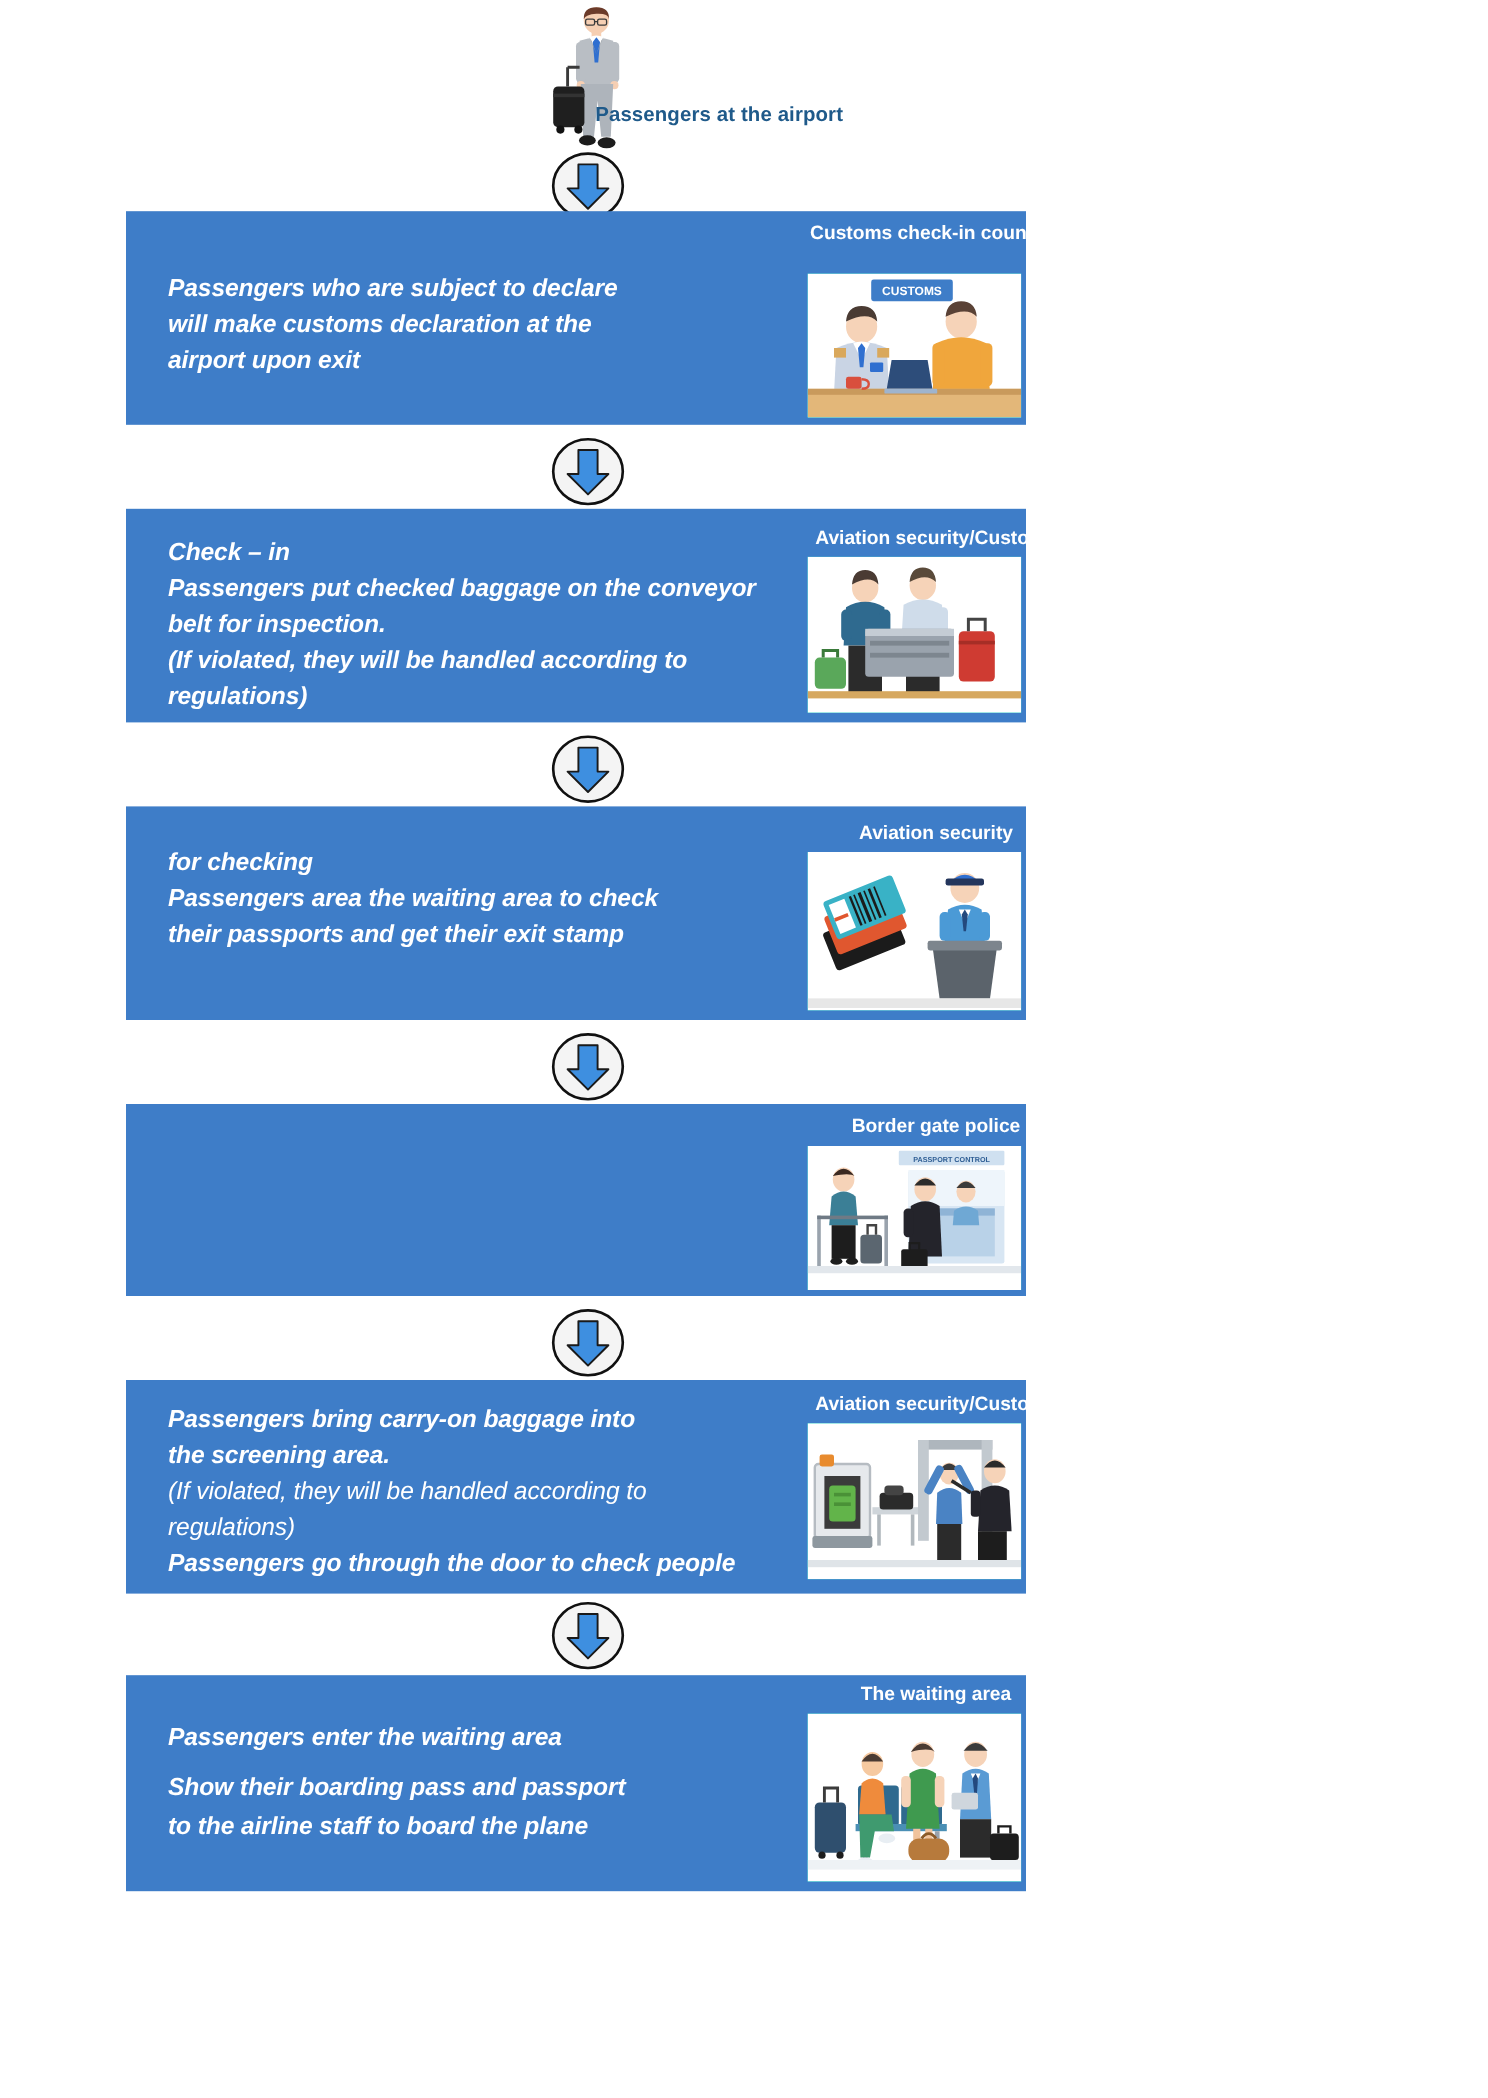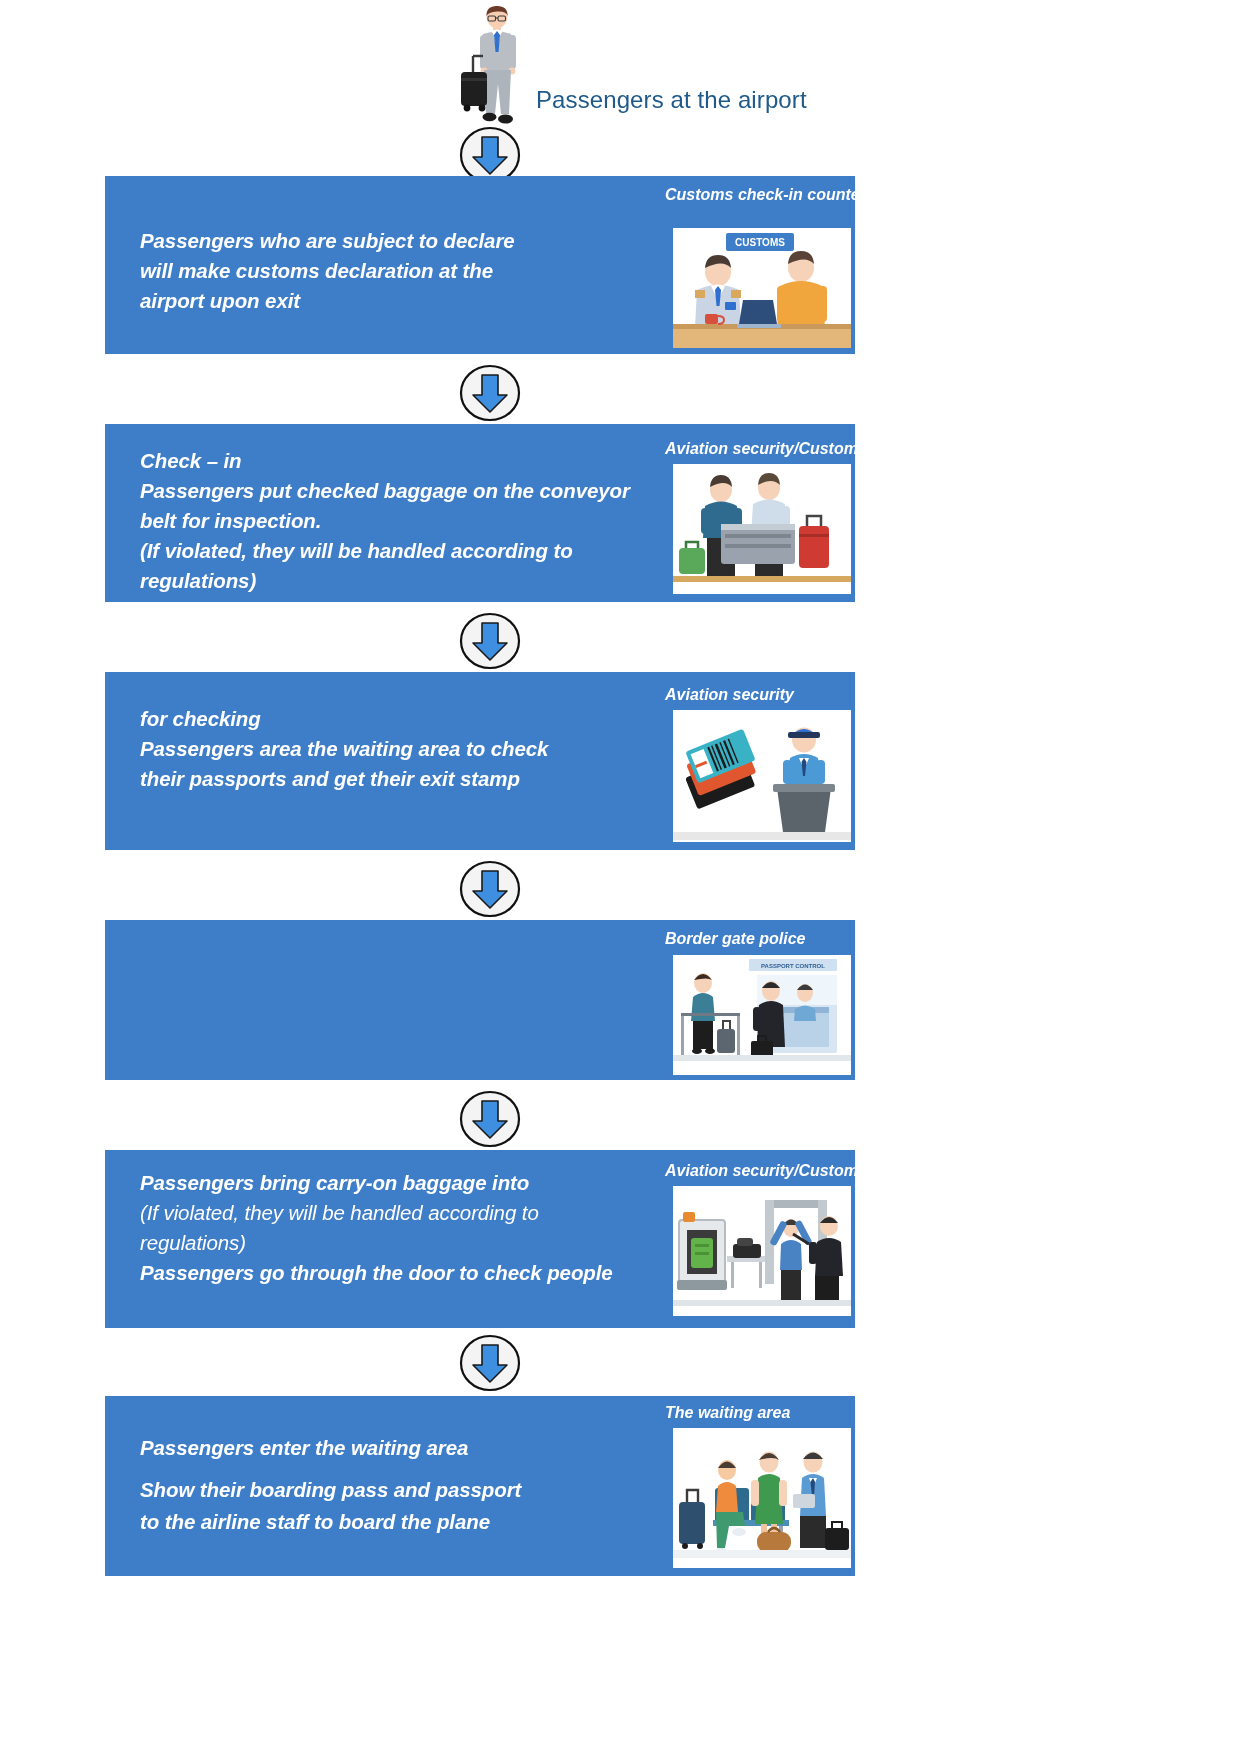--- a/index.html
+++ b/index.html
@@ -24,24 +24,24 @@
   }
   .traveler {
     position: absolute;
     left: 455px;
     top: 4px;
     width: 80px;
     height: 122px;
   }
   .start-label {
     position: absolute;
-    left: 536px;
+    left: 496px;
     top: 86px;
-    font-size: 24px;
-    font-weight: normal;
+    font-size: 17px;
+    font-weight: bold;
     color: #1f5a8a;
     letter-spacing: .1px;
     white-space: nowrap;
   }
 
   
   .arrow {
     position: absolute;
     left: 458px;
     width: 64px;
@@ -76,21 +76,21 @@
   }
   .box-text p {
     margin: 0;
   }
   .box-caption {
     position: absolute;
     color: #ffffff;
     font-weight: bold;
     font-size: 16px;
     line-height: 21px;
-    font-style: italic;
+    text-align: center;
   }
   .thumb {
     position: absolute;
     background: #5eead4;
     overflow: hidden;
   }
   .thumb svg { display: block; }
 </style>
 </head>
 <body>
@@ -346,20 +346,21 @@
   <svg viewBox="0 0 64 58" width="64" height="58">
     <ellipse cx="32" cy="29" rx="29" ry="27" fill="#f4f4f4" stroke="#111" stroke-width="2.2"></ellipse>
     <path d="M24 11 L40 11 L40 31 L49 31 L32 48 L15 31 L24 31 Z" fill="#3e8fe0" stroke="#1a1a1a" stroke-width="1.6" stroke-linejoin="round"></path>
   </svg>
 </div>
 
 <div class="box" style="top:1150px;height:178px">
   <div class="box-inner">
     <div class="box-text" style="top:18px;width:600px">
       <p>Passengers bring carry-on baggage into</p>
+      <p>the screening area.</p>
       <p class="soft">(If violated, they will be handled according to</p>
       <p class="soft">regulations)</p>
       <p>Passengers go through the door to check people</p>
     </div>
     <div class="box-caption" style="left:560px;top:10px;width:230px">Aviation security/Customs</div>
     <div class="thumb" style="left:568px;top:36px;width:178px;height:130px">
       <svg viewBox="0 0 178 130" width="178" height="130">
         <rect width="178" height="130" fill="#fff"></rect>
 
         <rect x="6" y="34" width="46" height="62" rx="3" fill="#e6e9ec" stroke="#b6bcc2" stroke-width="2"></rect>

